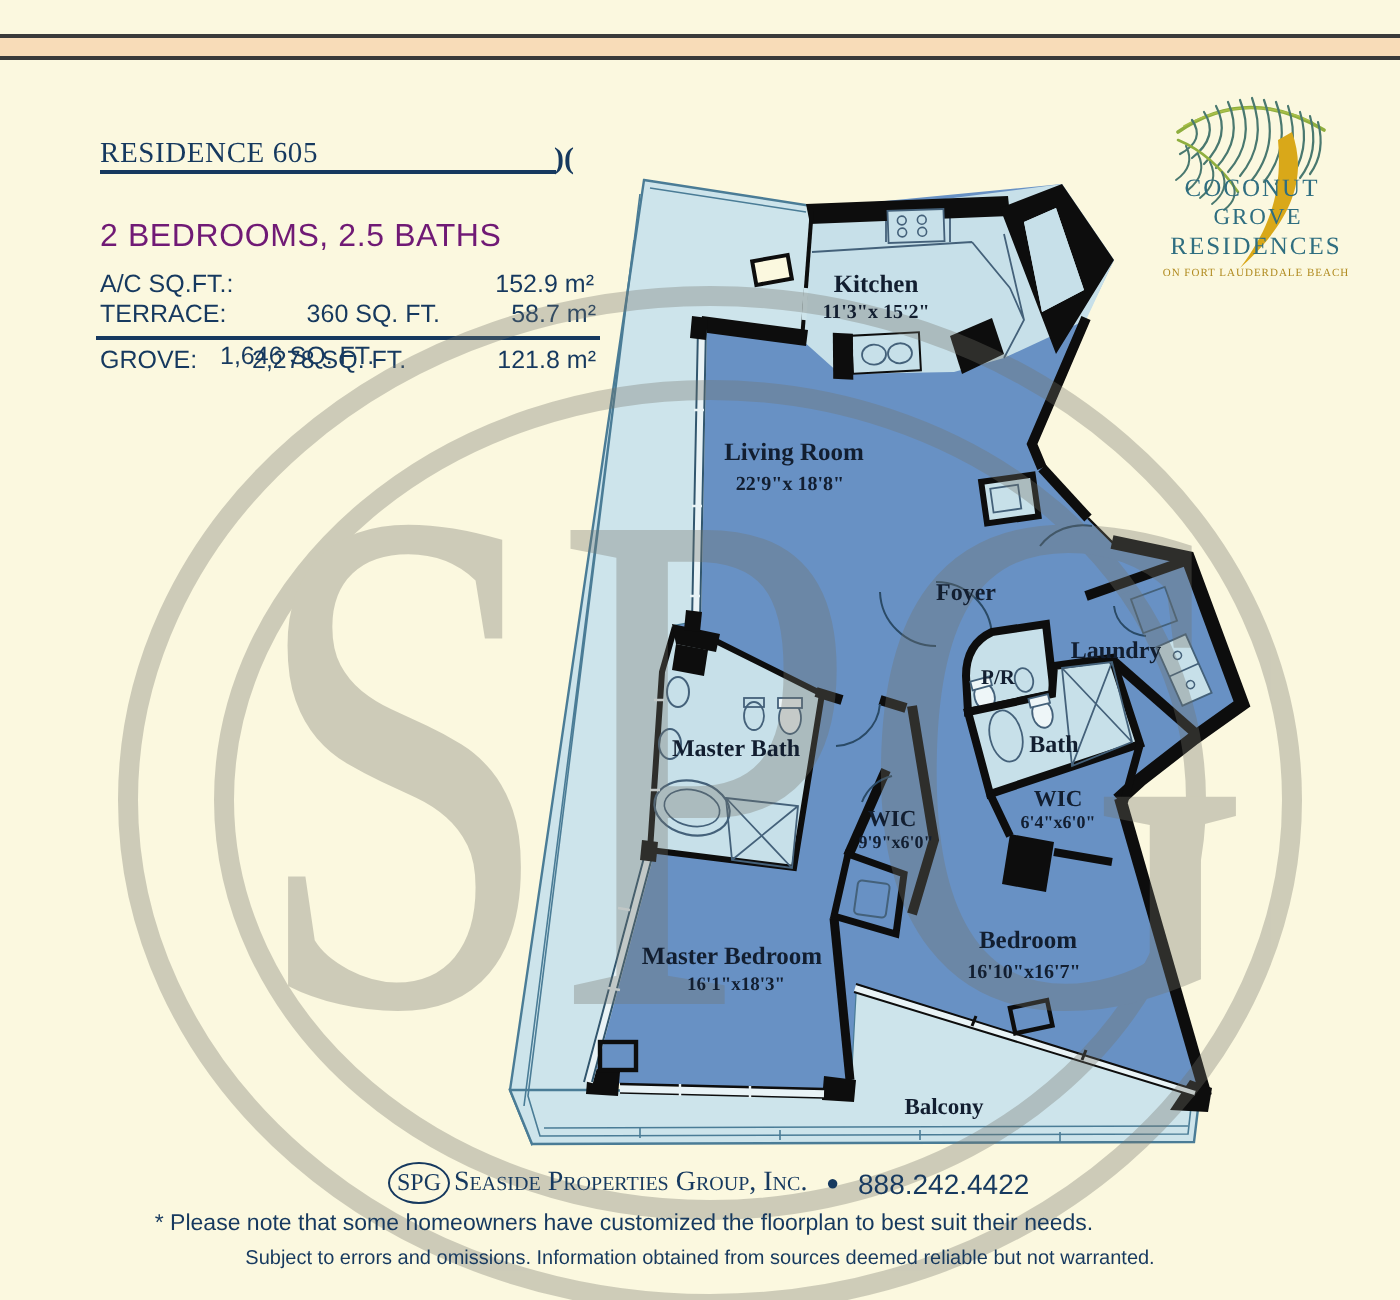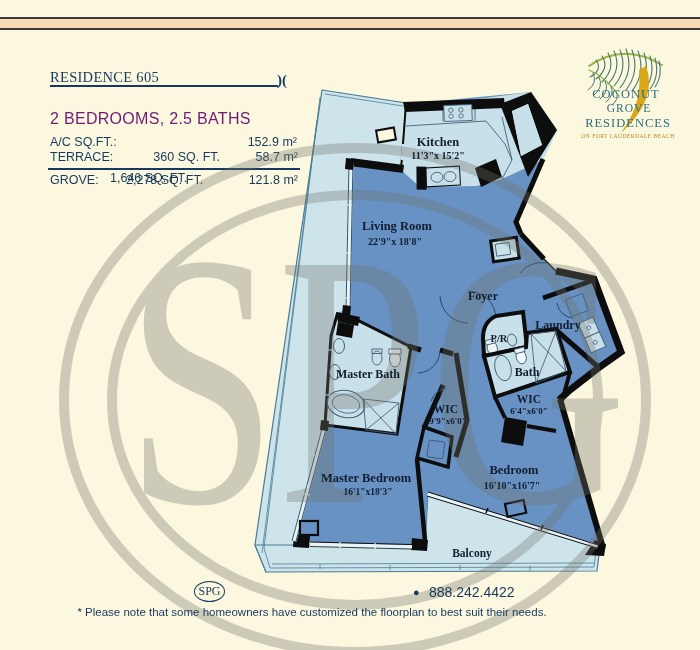--- a/index.html
+++ b/index.html
@@ -288,21 +288,23 @@
     <g font-family="Liberation Serif, serif" fill="#2f6e80" text-anchor="middle">
       <text x="626" y="98" font-size="12.5" letter-spacing="1">COCONUT</text>
       <text x="629" y="112" font-size="11.5" letter-spacing="1">GROVE</text>
       <text x="628" y="127" font-size="12.5" letter-spacing="1">RESIDENCES</text>
       <text x="628" y="138" font-size="5.5" fill="#b08a1e" letter-spacing="0.5">ON FORT LAUDERDALE BEACH</text>
     </g>
   </svg>
 
   <div style="position:absolute;left:194px;top:581px;width:31px;height:21px;border:1.5px solid #16395f;border-radius:50%;box-sizing:border-box;text-align:center;font-family:'Liberation Serif',serif;font-size:12px;color:#16395f;line-height:18px;">SPG</div>
 
+  <div style="position:absolute;left:227px;top:584px;font-family:'Liberation Serif',serif;font-variant:small-caps;font-size:14px;color:#16395f;">Seaside Properties Group, Inc.</div>
 
   <div style="position:absolute;left:413px;top:586px;font-size:11px;color:#16395f;">●</div>
 
   <div style="position:absolute;left:429px;top:584px;font-size:14px;color:#16395f;">888.242.4422</div>
 
   <div style="position:absolute;left:0;top:606px;width:624px;text-align:center;font-size:11.5px;color:#16395f;">* Please note that some homeowners have customized the floorplan to best suit their needs.</div>
 
+  <div style="position:absolute;left:0;top:624px;width:700px;text-align:center;font-size:10px;color:#16395f;">Subject to errors and omissions. Information obtained from sources deemed reliable but not warranted.</div>
 
 </div>
 
 </body></html>

